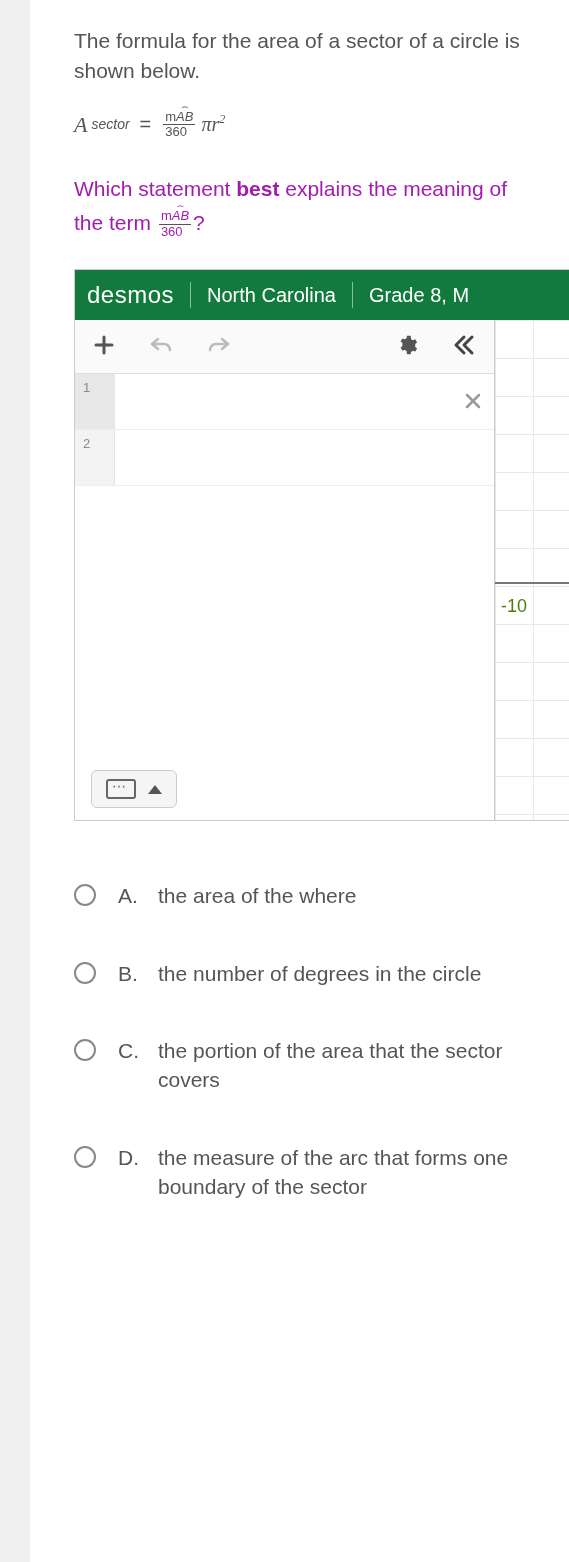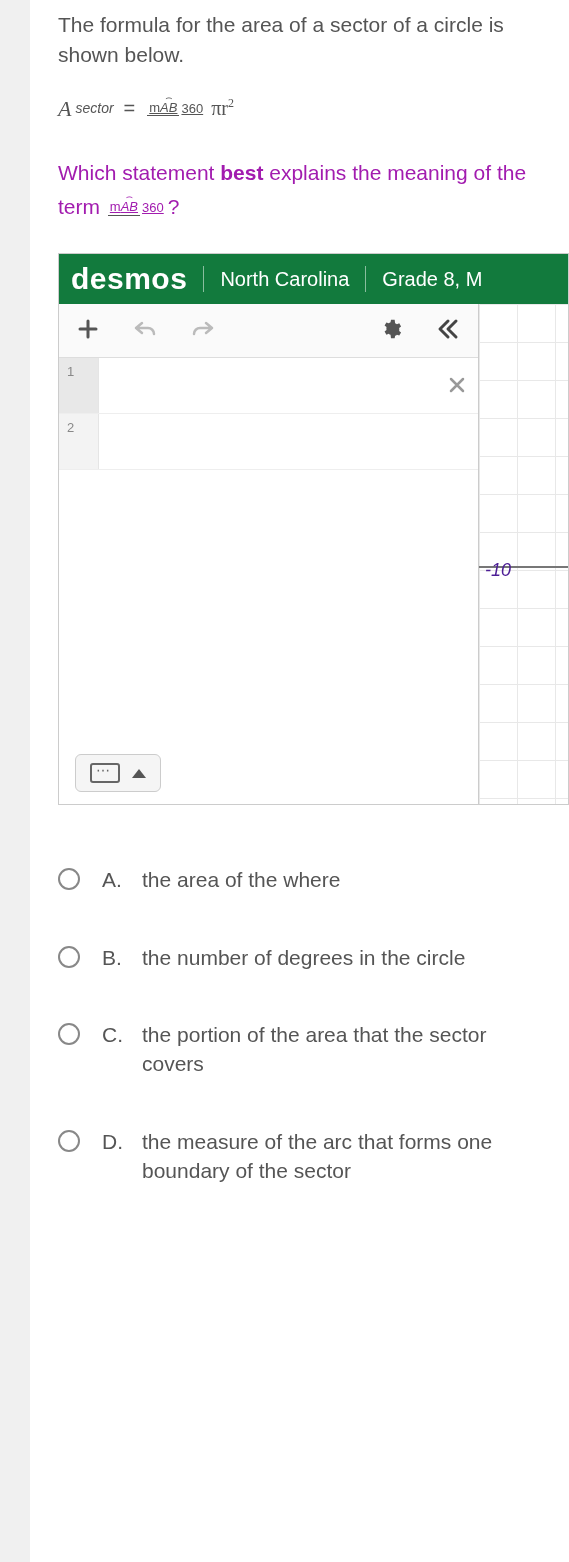--- a/index.html
+++ b/index.html
@@ -5,21 +5,21 @@
   * { box-sizing: border-box; margin: 0; padding: 0; }
   body {
     font-family: Arial, Helvetica, sans-serif;
     background: #f0f0f0;
     width: 569px;
     color: #333;
   }
   .page {
     background: #fff;
     margin: 0 0 0 30px;
-    padding: 0;
+    padding: 16px;
     width: 539px;
     min-height: 1562px;
     position: relative;
   }
   .question-text {
     padding: 10px 28px 20px 28px;
     font-size: 21px;
     line-height: 1.45;
     color: #555;
   }
@@ -33,41 +33,40 @@
     display: flex;
     align-items: center;
     flex-wrap: wrap;
     gap: 4px;
   }
   .math-a { font-style: italic; font-family: 'Times New Roman', serif; font-size: 22px; }
   .math-sub { font-size: 14px; font-style: italic; vertical-align: sub; }
   .math-eq { margin: 0 6px; }
   .frac {
     display: inline-flex;
-    flex-direction: row;
-    align-items: flex-end;
+    flex-direction: column;
+    align-items: flex-start;
     vertical-align: middle;
     font-size: 13px;
     line-height: 1.1;
     margin: 0 2px;
-    text-decoration: underline;
   }
   .frac .num { border-bottom: 1px solid #555; padding: 0 2px; }
   .frac .den { padding: 0 2px; }
   .arc { position: relative; font-style: italic; }
   .arc::before {
     content: "⌢";
     position: absolute;
     top: -9px;
     left: 50%;
     transform: translateX(-50%);
     font-size: 11px;
     font-style: normal;
   }
-  .pi-r2 { font-family: 'Times New Roman', serif; font-size: 20px; }
+  .pi-r2 { font-style: italic; font-family: 'Times New Roman', serif; font-size: 20px; }
   .sup { font-size: 12px; vertical-align: super; }
   .prompt {
     padding: 10px 28px 30px 28px;
     font-size: 21px;
     color: #a21caf;
     line-height: 1.6;
   }
   .prompt b { font-weight: bold; }
 
   
@@ -81,21 +80,21 @@
   .desmos-header {
     background: #127a3d;
     color: #fff;
     height: 50px;
     display: flex;
     align-items: center;
     padding: 0 12px;
     font-size: 20px;
     gap: 16px;
   }
-  .desmos-logo { font-weight: 700; letter-spacing: 0.5px; font-size: 30px; }
+  .desmos-logo { font-weight: 400; letter-spacing: 0.5px; font-size: 24px; }
   .vdiv { width: 1px; height: 26px; background: rgba(255,255,255,0.5); }
   .desmos-body {
     display: flex;
     height: 500px;
     background: #fff;
   }
   .expr-panel {
     width: 420px;
     border-right: 1px solid #ccc;
     background: #fff;
@@ -181,24 +180,23 @@
   .axis-x {
     position: absolute;
     left: 0; right: 0;
     top: 262px;
     height: 2px;
     background: #777;
   }
   .axis-label {
     position: absolute;
     left: 6px;
-    top: 256px;
+    top: 276px;
     font-size: 18px;
-    color: #4c1d95;
-    font-style: italic;
+    color: #4d7c0f;
   }
 
   
   .options {
     padding: 60px 28px 30px 28px;
   }
   .option {
     display: flex;
     align-items: flex-start;
     gap: 22px;

